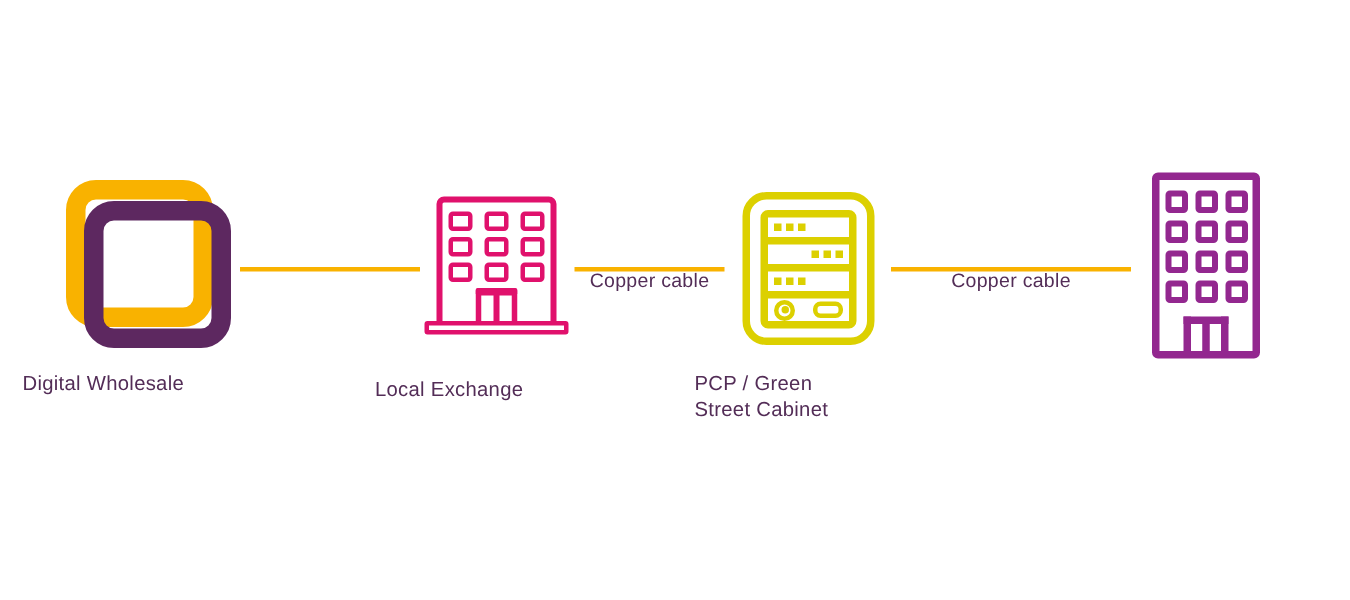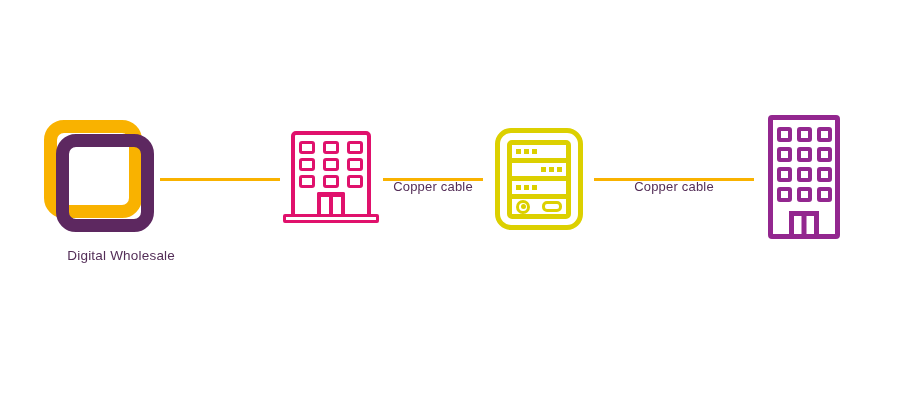--- a/index.html
+++ b/index.html
@@ -12,21 +12,21 @@
   .ring.gold{left:44px;top:120px;border:13px solid var(--gold);z-index:1;}
   .ring.plum{left:56px;top:134px;border:13px solid var(--plum);z-index:2;}
 
   
   .cable{position:absolute;height:3px;background:var(--gold);top:178px;}
   .cable.l1{left:160px;width:120px;}
   .cable.l2{left:383px;width:100px;}
   .cable.l3{left:594px;width:160px;}
 
   
-  .caption{position:absolute;width:160px;text-align:right;color:var(--text);
+  .caption{position:absolute;width:160px;text-align:left;color:var(--text);
            font-size:13.5px;line-height:17px;letter-spacing:.2px;}
   .cap1{left:15px;top:247px;}
   .cap2{left:250px;top:251px;}
   .cap3{left:463px;top:247px;}
   .cap4{left:724px;top:251px;}
   .cable-label{position:absolute;width:140px;text-align:center;color:var(--text);
                font-size:13px;letter-spacing:.2px;top:147px;margin-top:32px;}
   .cl1{left:363px;}
   .cl2{left:604px;}
 
@@ -92,20 +92,23 @@
       <div class="w"></div>
       <div class="w"></div>
       <div class="w"></div>
     </div>
     <div class="lintel"></div>
     <div class="door-pink">
       <div class="split"></div>
     </div>
   </div>
   <div class="abs base"></div>
+  <div class="caption cap2">
+    <div>Local Exchange</div>
+  </div>
 
   <div class="cable-label cl1">Copper cable</div>
   <div class="cable l2"></div>
 
   <div class="abs cab">
     <div class="cab-inner">
       <div class="cab-row">
         <div class="dot"></div>
         <div class="dot"></div>
         <div class="dot"></div>
@@ -124,20 +127,24 @@
       </div>
       <div class="cab-sep"></div>
       <div class="cab-bottom">
         <div class="knob">
           <div class="knob-dot"></div>
         </div>
         <div class="handle"></div>
       </div>
     </div>
   </div>
+  <div class="caption cap3">
+    <div>PCP / Green</div>
+    <div>Street Cabinet</div>
+  </div>
 
   <div class="cable-label cl2">Copper cable</div>
   <div class="cable l3"></div>
 
   <div class="abs bldg-purple">
     <div class="purple-wins">
       <div class="w"></div>
       <div class="w"></div>
       <div class="w"></div>
       <div class="w"></div>

